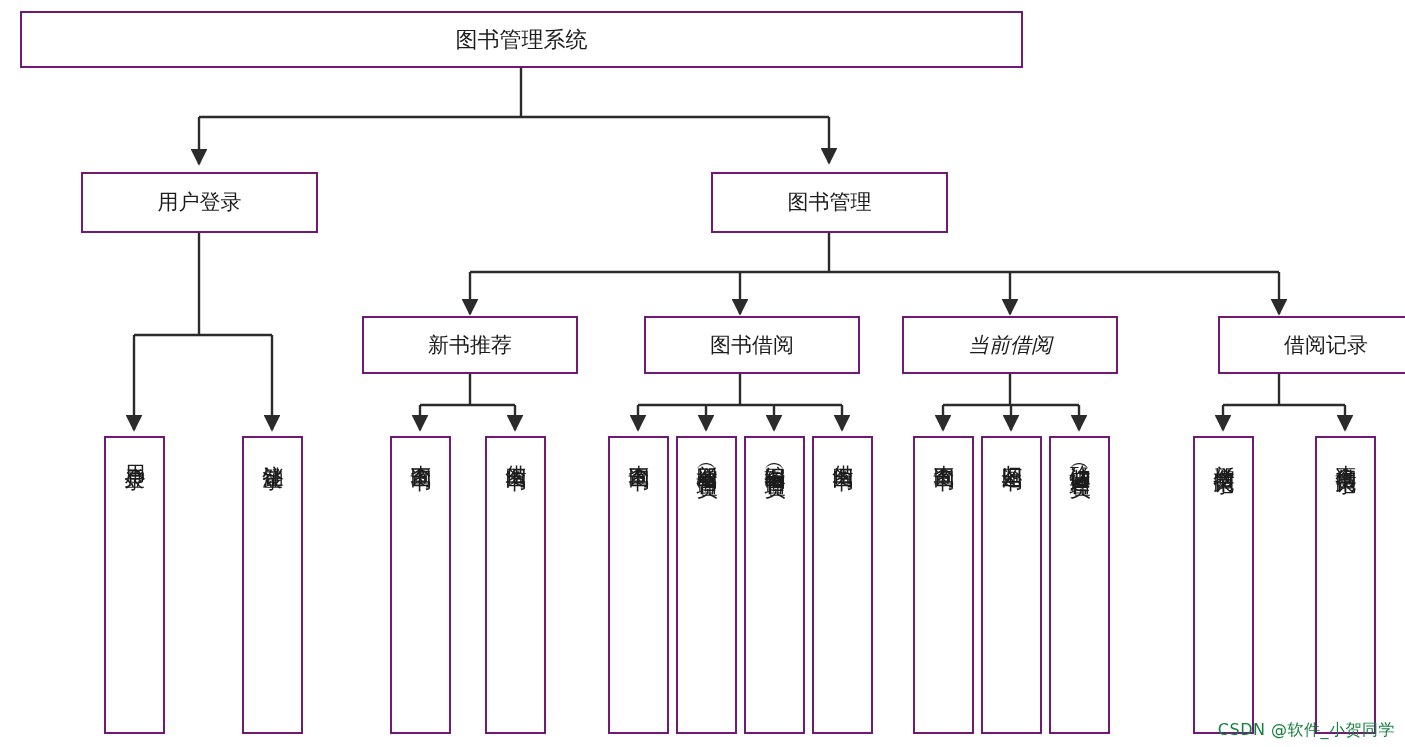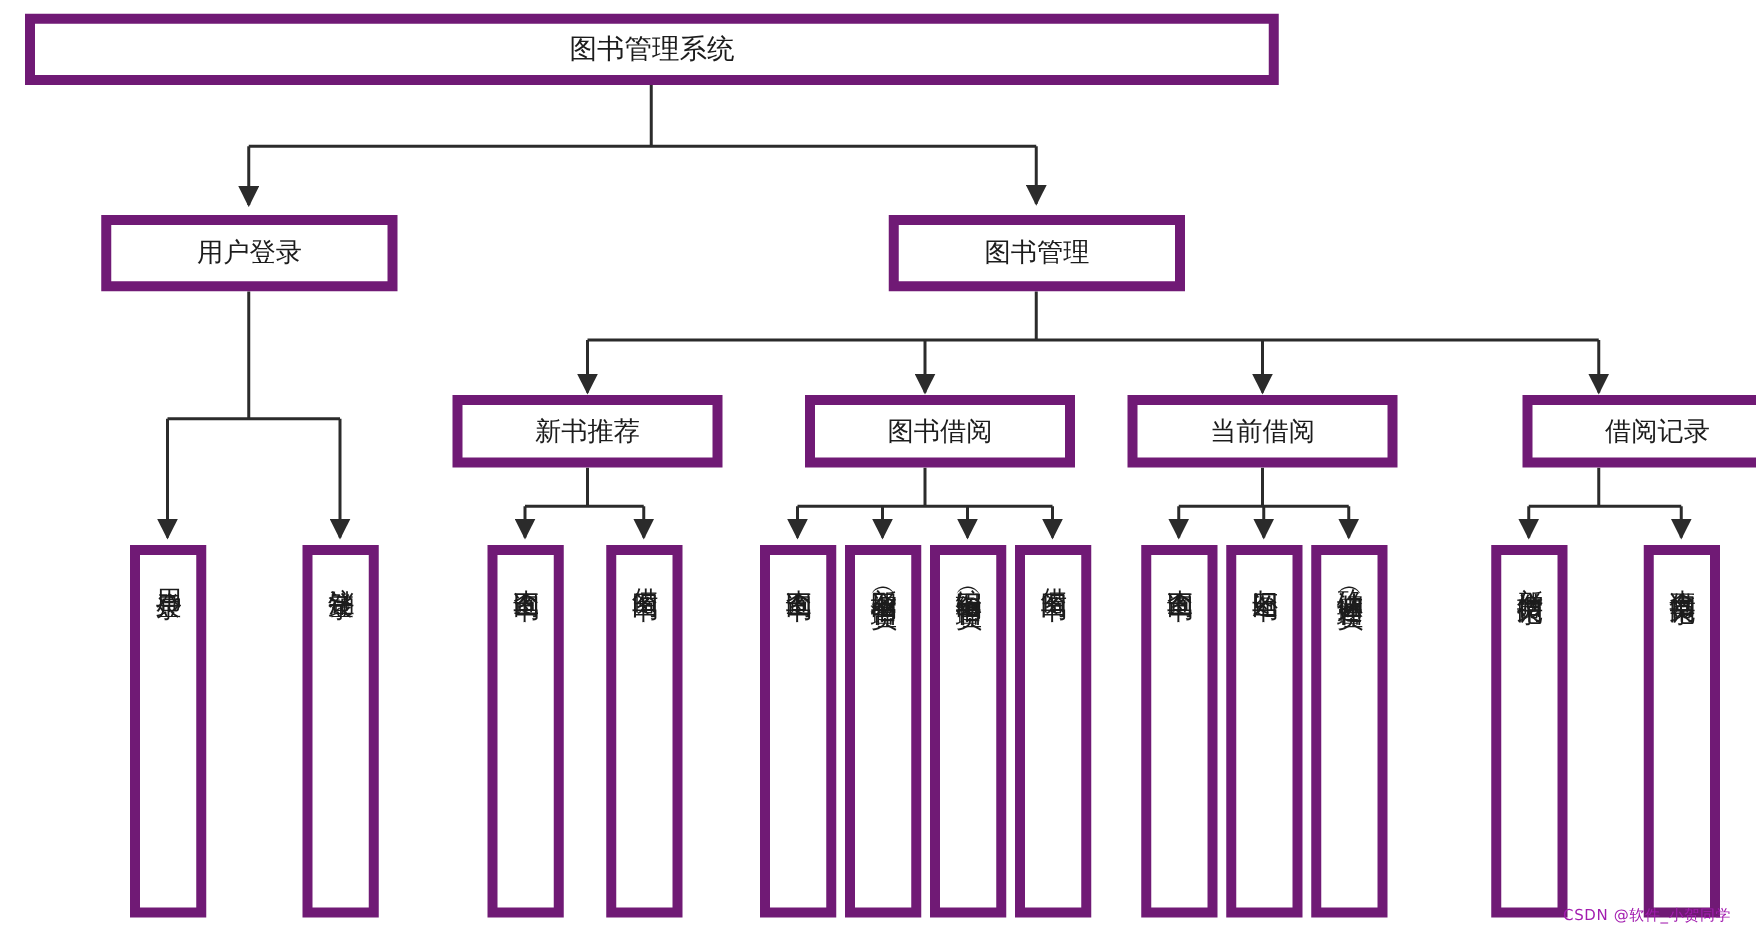--- a/index.html
+++ b/index.html
@@ -22,21 +22,21 @@
     position: absolute;
     left: 0;
     top: 0;
     width: 1405px;
     height: 747px;
     pointer-events: none;
   }
   .node {
     position: absolute;
     box-sizing: border-box;
-    border: 8px solid #701a75;
+    border: 2px solid #701a75;
     background: #ffffff;
     display: flex;
     align-items: center;
     justify-content: center;
     color: #1c1c1c;
   }
   .node .label {
     display: block;
     text-align: center;
     line-height: 1.18;
@@ -58,24 +58,24 @@
   .node.vert .label {
     writing-mode: vertical-rl;
     text-orientation: upright;
     font-size: 21px;
     letter-spacing: 2px;
     line-height: 1;
     white-space: nowrap;
   }
   #watermark {
     position: absolute;
-    right: 20px;
+    right: 10px;
     bottom: 6px;
-    font-size: 12px;
-    color: #a21caf;
+    font-size: 16px;
+    color: #15803d;
     white-space: nowrap;
     letter-spacing: 0.5px;
   }
 </style>
 </head>
 <body>
 
 <div id="diagram-root">
 
   <svg id="edge-layer" viewBox="0 0 1405 747" width="1405" height="747" xmlns="http://www.w3.org/2000/svg">
@@ -138,21 +138,21 @@
   <div class="node horiz" style="left:711px; top:172px; width:237px; height:61px;">
     <span class="label">图书管理</span>
   </div>
 
   <div class="node horiz" style="left:362px; top:316px; width:216px; height:58px;">
     <span class="label">新书推荐</span>
   </div>
   <div class="node horiz" style="left:644px; top:316px; width:216px; height:58px;">
     <span class="label">图书借阅</span>
   </div>
-  <div class="node horiz" style="left:902px; top:316px; width:216px; height:58px;">
+  <div class="node horiz" style="left:902px; top:316px; width:216px; height:58px;font-style:italic;">
     <span class="label">当前借阅</span>
   </div>
   <div class="node horiz" style="left:1218px; top:316px; width:216px; height:58px;">
     <span class="label">借阅记录</span>
   </div>
 
   <div class="node vert" style="left:104px; top:436px; width:61px; height:298px;">
     <span class="label">用户登录</span>
   </div>
   <div class="node vert" style="left:242px; top:436px; width:61px; height:298px;">

